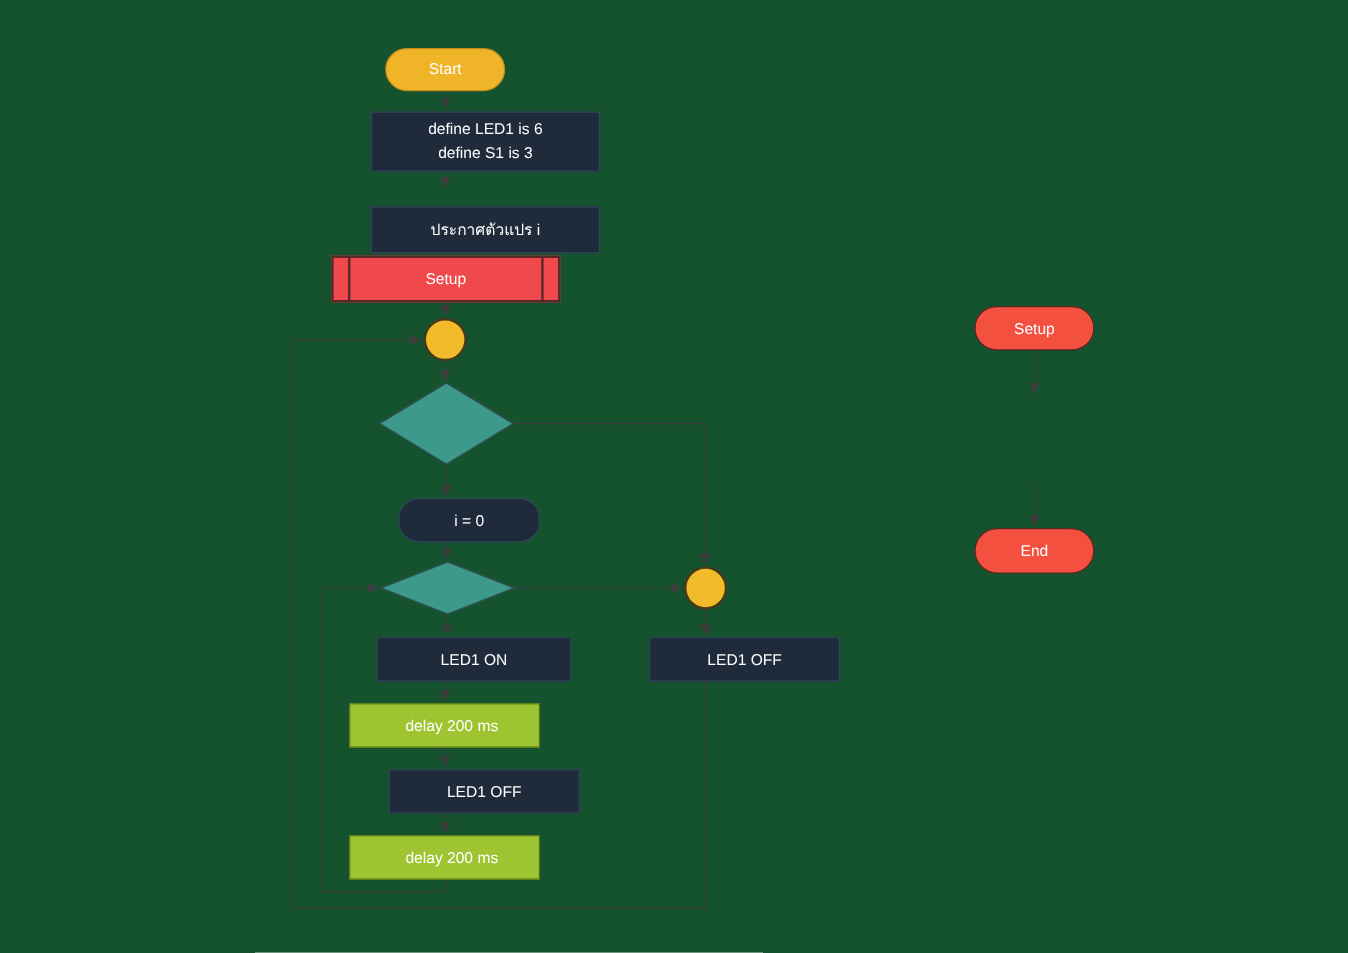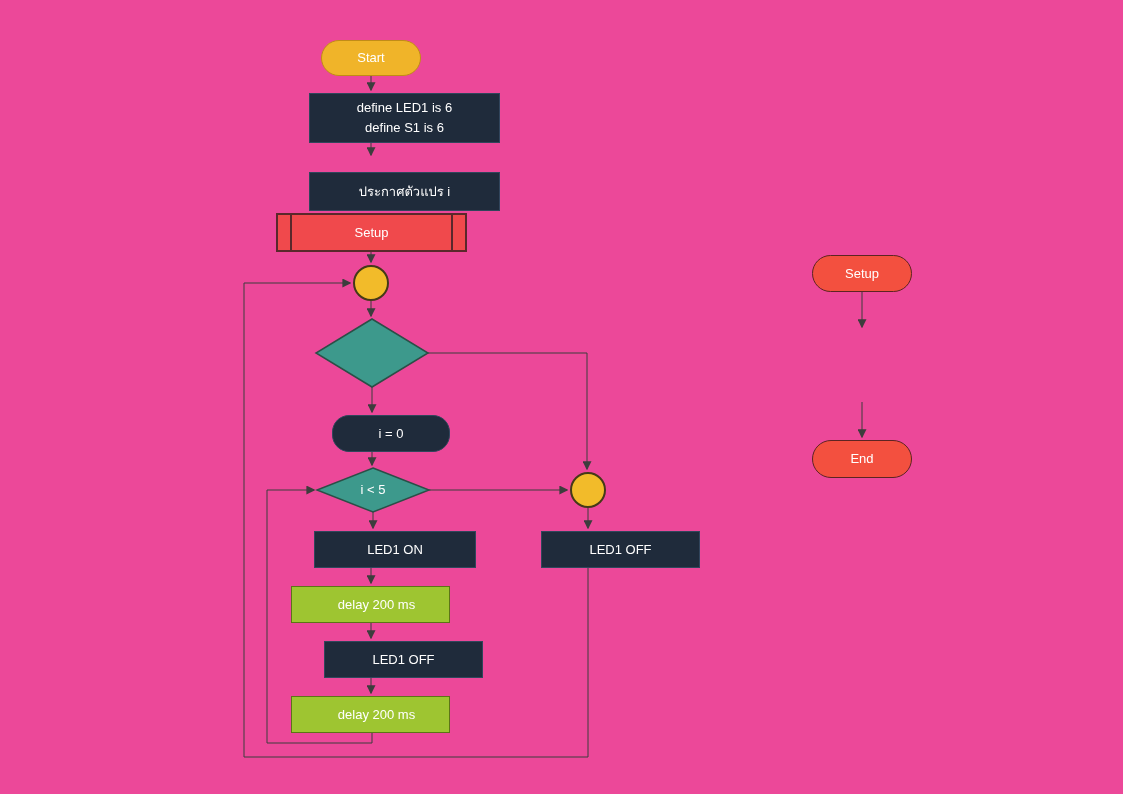--- a/index.html
+++ b/index.html
@@ -1,20 +1,20 @@
 <!DOCTYPE html>
 <html><head>
 <meta charset="utf-8">
 <style>
   html, body { margin: 0; padding: 0; background: #ffffff; }
   .canvas {
     position: relative;
     width: 1123px;
     height: 794px;
-    background: #ec4899;
+    background: #14532d;
     font-family: "Liberation Sans", sans-serif;
     overflow: hidden;
   }
   svg.wires { position: absolute; left: 0; top: 0; }
   .wire { stroke: #3d3d3d; stroke-width: 1; fill: none; }
   .node {
     position: absolute;
     box-sizing: border-box;
     display: flex;
     flex-direction: column;
@@ -70,43 +70,40 @@
     <polygon class="diamond-shape" points="372,319 428,353 372,387 316,353"></polygon>
     <polygon class="diamond-shape" points="373,468 429,490 373,512 317,490"></polygon>
   </svg>
 
   <div class="node terminal-gold" style="left:321px;top:40px;width:100px;height:36px;">
     <span>Start</span>
   </div>
 
   <div class="node process" style="left:276px;top:93px;width:191px;height:50px;">
     <span>define LED1 is 6</span>
-    <span>define S1 is 6</span>
+    <span>define S1 is 3</span>
   </div>
 
   <div class="node process" style="left:276px;top:172px;width:191px;height:39px;">
     <span>ประกาศตัวแปร i</span>
   </div>
 
   <div class="node predefined" style="left:276px;top:213px;width:191px;height:39px;">
     <span class="bar bar-left"></span>
     <span class="bar bar-right"></span>
     <span>Setup</span>
   </div>
 
   <div class="node connector-circle" style="left:353px;top:265px;width:36px;height:36px;"></div>
 
 
   <div class="node process" style="left:299px;top:415px;width:118px;height:37px;border-radius:17px;">
     <span>i = 0</span>
   </div>
 
-  <div class="node diamond-label" style="left:317px;top:468px;width:112px;height:44px;">
-    <span>i &lt; 5</span>
-  </div>
 
   <div class="node process" style="left:281px;top:531px;width:162px;height:37px;">
     <span>LED1 ON</span>
   </div>
 
   <div class="node delay" style="left:291px;top:586px;width:159px;height:37px;">
     <span>delay 200 ms</span>
   </div>
 
   <div class="node process" style="left:291px;top:641px;width:159px;height:37px;">

